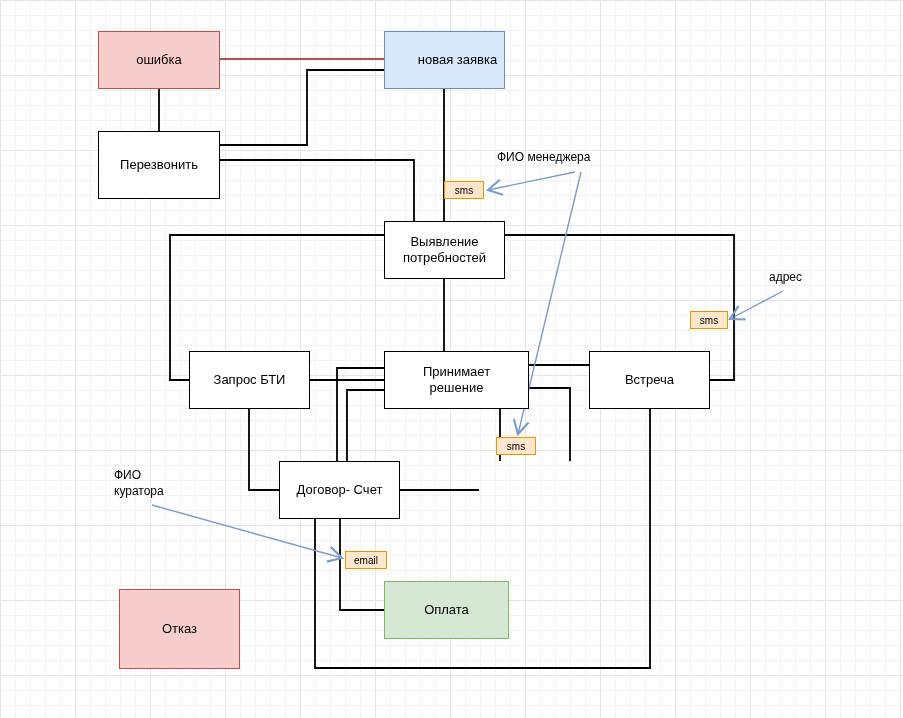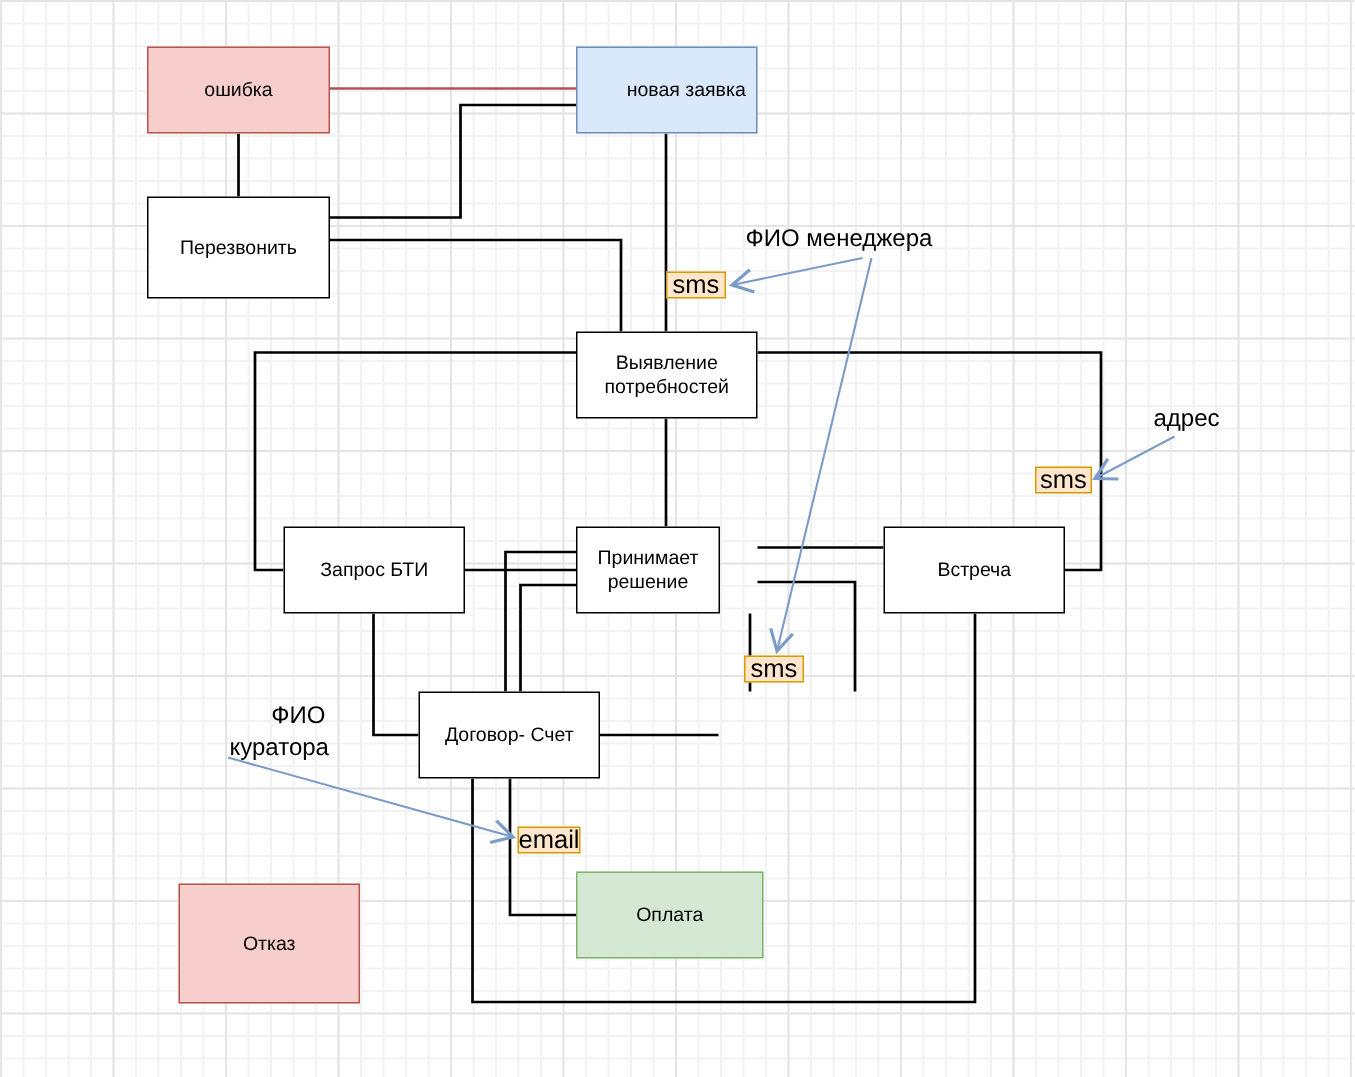--- a/index.html
+++ b/index.html
@@ -28,25 +28,25 @@
     text-align:center; font-size:13px; line-height:1.25;
     background:#ffffff; border:1.5px solid #000000;
   }
   .node span { display:block; max-width:104px; }
   .node.red   { background:#f8cecc; border-color:#b85450; }
   .node.blue  { background:#dae8fc; border-color:#6c8ebf;padding-left:26px; }
   .node.green { background:#d5e8d4; border-color:#82b366; }
 
   .badge {
     position:absolute; display:flex; align-items:center; justify-content:center;
-    font-size:17px; background:#ffe6cc; border:1px solid #d79b00;
+    font-size:10px; background:#ffe6cc; border:1px solid #d79b00;
   }
 
-  .annot { position:absolute; font-size:16px; line-height:1.3; white-space:nowrap; }
-  .annot.center { white-space:normal; text-align:right;margin-left:39px; }
+  .annot { position:absolute; font-size:12px; line-height:1.3; white-space:nowrap; }
+  .annot.center { white-space:normal; text-align:left; }
 </style>
 </head>
 <body>
 
 <div class="canvas">
 
   <svg class="edges" xmlns="http://www.w3.org/2000/svg">
     <defs>
       <marker id="ah-black" viewBox="0 0 12 12" refX="11" refY="6" markerWidth="11" markerHeight="11" orient="auto">
         <path d="M1,1 L11,6 L1,11 L3.5,6 Z" fill="#000000"></path>
@@ -98,21 +98,21 @@
   </div>
 
   <div class="node" style="left:384px;top:221px;width:121px;height:58px">
     <span>Выявление потребностей</span>
   </div>
 
   <div class="node" style="left:189px;top:351px;width:121px;height:58px">
     <span>Запрос БТИ</span>
   </div>
 
-  <div class="node" style="left:384px;top:351px;width:96px;height:58px">
+  <div class="node" style="left:384px;top:351px;width:145px;height:58px">
     <span>Принимает решение</span>
   </div>
 
   <div class="node" style="left:589px;top:351px;width:121px;height:58px">
     <span>Встреча</span>
   </div>
 
   <div class="node" style="left:279px;top:461px;width:121px;height:58px">
     <span>Договор- Счет</span>
   </div>

